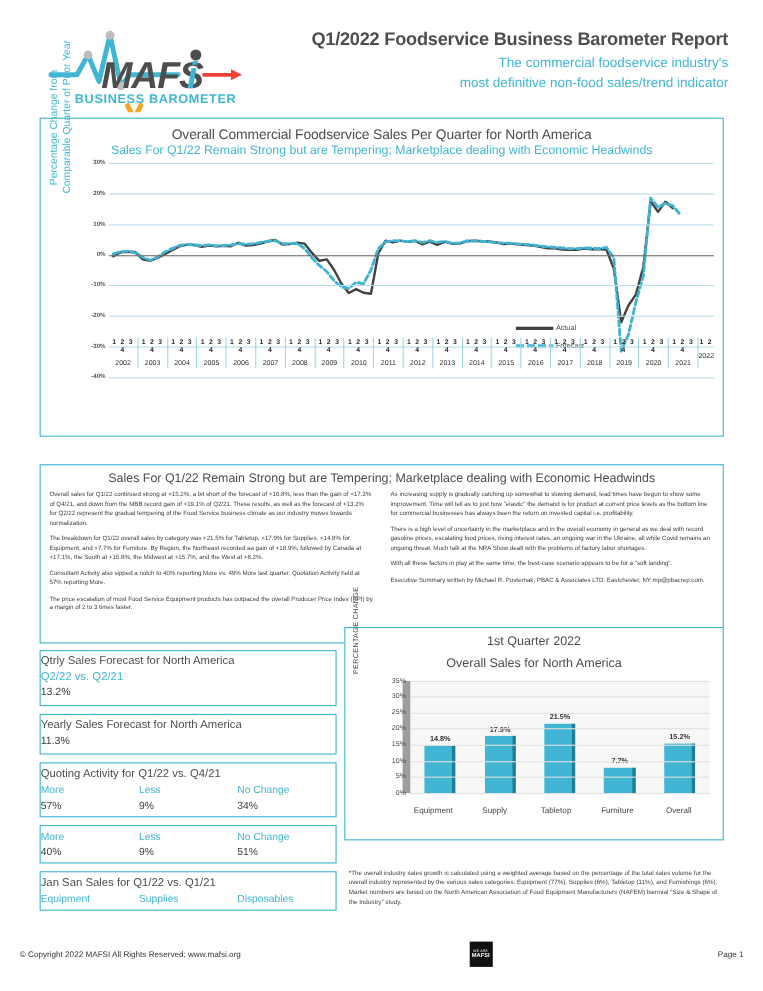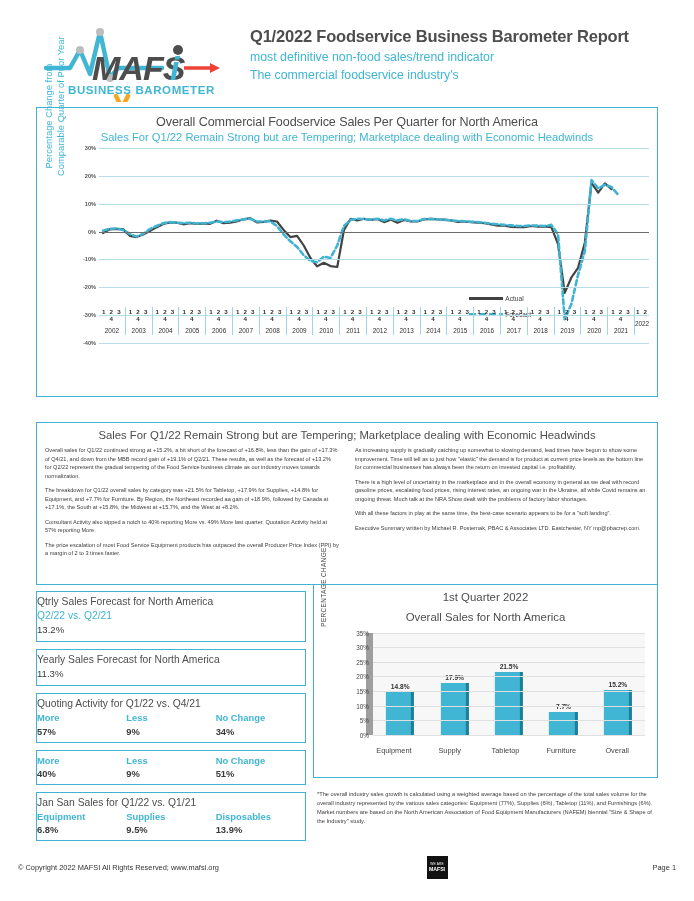--- a/index.html
+++ b/index.html
@@ -9,21 +9,21 @@
     font-family: "Liberation Sans", sans-serif;
     color: #3b3b3b;
     overflow: hidden;
   }
   .page { position: relative; width: 694px; height: 901px; }
 
   
   .header { display: flex; align-items: flex-start; height: 100px; padding-top: 14px; }
   .logo-wrap { width: 250px; position: relative; padding-left: 44px; padding-top: 8px; }
   .logo-svg { display: block; }
-  .header-text { flex: 1; text-align: left; padding-right: 32px; padding-top: 12px; }
+  .header-text { flex: 1; text-align: right; padding-right: 32px; padding-top: 12px; }
   .header-title {
     font-size: 16.5px; color: #4d4d4d; font-weight: bold;
     letter-spacing: -0.2px; line-height: 1.25;
   }
   .header-sub {
     font-size: 12.3px; color: #41b6d4; line-height: 1.35; margin-top: 2px;
   }
 
   
   .panel { border: 1.6px solid #3fb3d1; background: #fff; }
@@ -86,26 +86,26 @@
     text-align: left;
   }
 
   
   .stats { position: absolute; left: 36px; top: 591px; width: 270px; }
   .statbox { border: 1.6px solid #3fb3d1; margin-bottom: 7px; text-align: left; padding: 3px 0 4px 0; }
   .statbox .sb-title { font-size: 10.3px; color: #4d4d4d; line-height: 1.35; }
   .statbox .sb-sub { font-size: 10.3px; color: #41b6d4; line-height: 1.35; }
   .statbox .sb-val { font-size: 9.6px; color: #3b3b3b; line-height: 1.5; }
   .tri { display: flex; }
-  .tri > div { flex: 1; font-weight: bold; }
+  .tri > div { flex: 1; }
   .tri .h { font-size: 9.4px; color: #41b6d4; line-height: 1.4; }
   .tri .v { font-size: 9.4px; color: #3b3b3b; line-height: 1.4; }
 
   
-  .bar-panel { position: absolute; left: 313px; top: 584px; width: 345px; height: 194px; }
+  .bar-panel { position: absolute; left: 313px; top: 570px; width: 345px; height: 194px; }
   .bar-title { text-align: center; font-size: 11.4px; color: #4d4d4d; padding-top: 5px; line-height: 1.3; }
   .bar-sub { text-align: center; font-size: 10.3px; color: #41b6d4; padding-top: 2px; }
   .bar-body { position: relative; height: 128px; margin: 6px 8px 0 4px; }
   .bar-ylabel {
     position: absolute; left: 2px; top: 8px; width: 104px;
     transform: rotate(-90deg); transform-origin: left top;
     font-size: 6.4px; color: #444; letter-spacing: 0.4px; text-align: center;
     white-space: nowrap;
   }
   .bar-plot {
@@ -173,22 +173,22 @@
         <path d="M166 41 L176 46 L166 51 Z" fill="#ef4136"></path>
 
         <text x="24" y="72" font-family="'Liberation Sans',sans-serif" font-size="11.5" font-weight="bold" fill="#41b6d4" letter-spacing="0.6">BUSINESS BAROMETER</text>
 
         <path d="M72 74 L78 86 L84 74" stroke="#f5a623" stroke-width="4.5" fill="none" stroke-linejoin="round" stroke-linecap="round"></path>
         <circle cx="78" cy="88" r="3.5" fill="#bdbdbd"></circle>
       </svg>
     </div>
     <div class="header-text">
       <div class="header-title">Q1/2022 Foodservice Business Barometer Report</div>
+      <div class="header-sub">The commercial foodservice industry's</div>
       <div class="header-sub">most definitive non-food sales/trend indicator</div>
-      <div class="header-sub">The commercial foodservice industry's</div>
     </div>
   </div>
 
   <div class="panel chart-panel">
     <div class="chart-title">Overall Commercial Foodservice Sales Per Quarter for North America</div>
     <div class="chart-subtitle">Sales For Q1/22 Remain Strong but are Tempering; Marketplace dealing with Economic Headwinds</div>
 
     <div class="chart-body">
       <div class="ylabel">
         <span>Percentage Change from</span>
@@ -373,25 +373,20 @@
           <div class="v">9%</div>
           <div class="v">51%</div>
         </div>
       </div>
       <div class="statbox">
         <div class="sb-title">Jan San Sales for Q1/22 vs. Q1/21</div>
         <div class="tri">
           <div class="h">Equipment</div>
           <div class="h">Supplies</div>
           <div class="h">Disposables</div>
-        </div>
-        <div class="tri">
-          <div class="v">6.8%</div>
-          <div class="v">9.5%</div>
-          <div class="v">13.9%</div>
         </div>
       </div>
     </div>
 
   <div class="panel bar-panel">
     <div class="bar-title">1st Quarter 2022</div>
     <div class="bar-title">Overall Sales for North America</div>
     <div class="bar-body">
       <div class="bar-ylabel">PERCENTAGE CHANGE</div>
       <div class="bar-plot" id="bar-plot">

